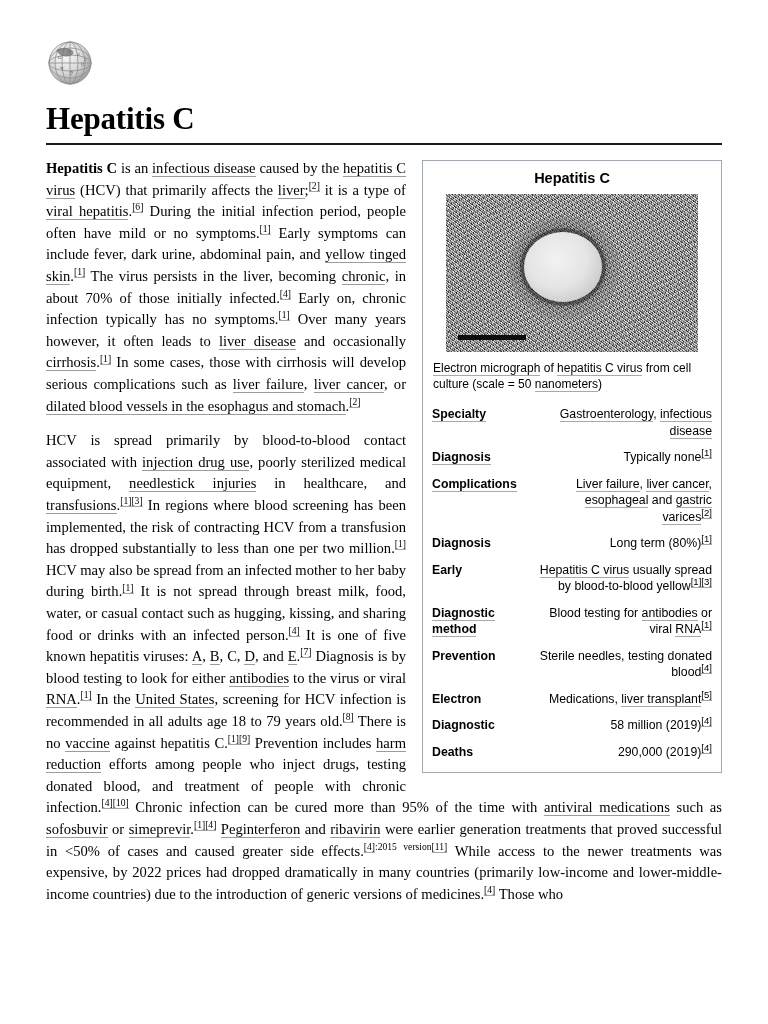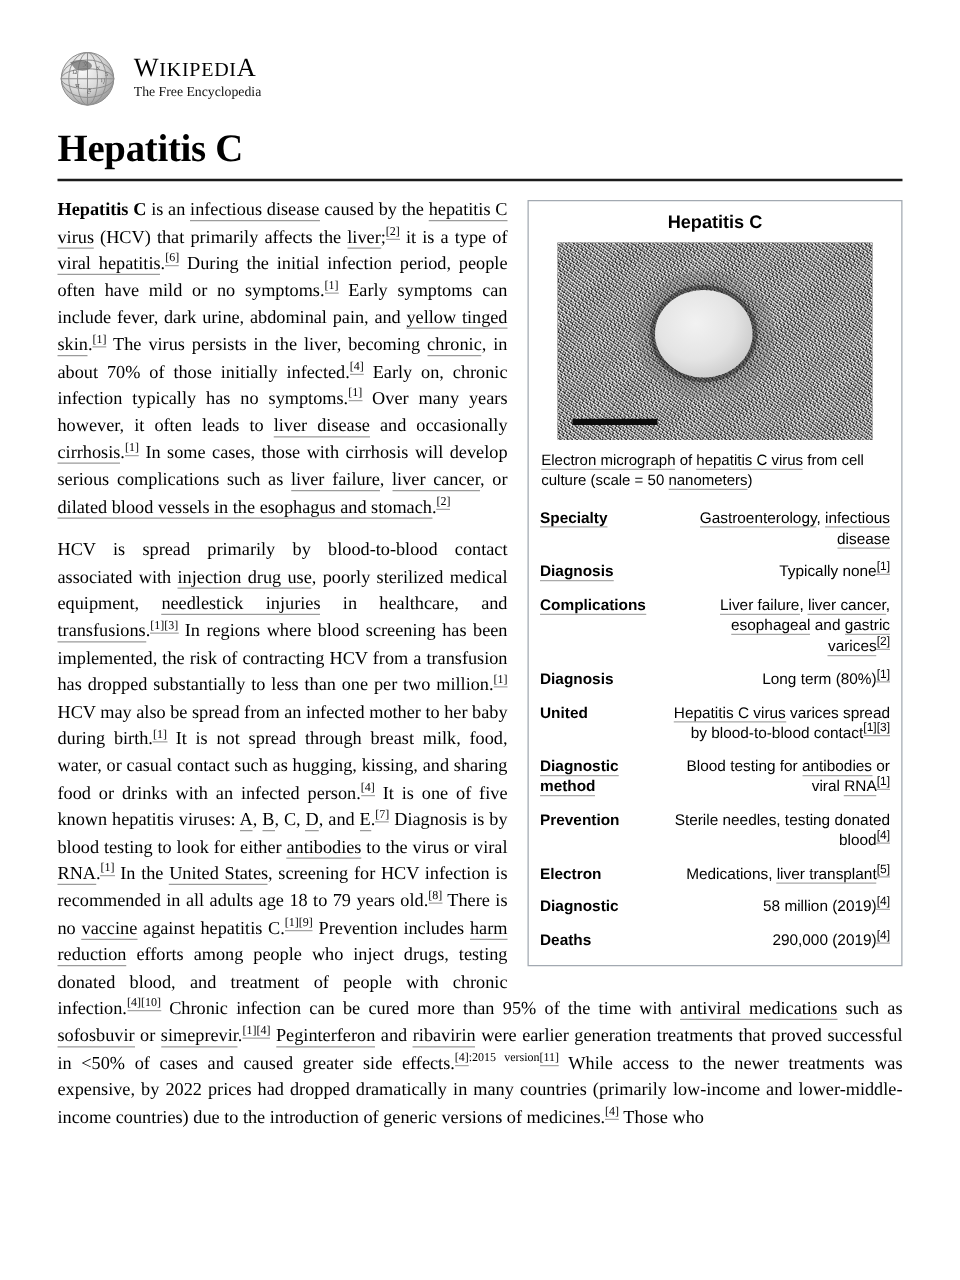--- a/index.html
+++ b/index.html
@@ -236,24 +236,20 @@
             <text x="34" y="27">り</text>
             <text x="14" y="31">भ</text>
             <text x="23" y="35">さ</text>
             <text x="20" y="14">文</text>
             <text x="38" y="22">5</text>
           </g>
           <path d="M10 11 q7 -4 14 -1 q6 3 2 6 q-6 3 -12 0 z" fill="#6f6f6f" opacity="0.75"></path>
           <path d="M3 27 a21 21 0 0 0 42 0 a21 21 0 0 1 -42 0 z" fill="none"></path>
         </svg>
       </div>
-      <div class="brand-text">
-        <div class="wordmark"><span class="cap">W</span><span class="sm">IKIPEDI</span><span class="cap">A</span></div>
-        <div class="tagline">The Free Encyclopedia</div>
-      </div>
     </div>
 
     <h1 class="page-title">Hepatitis C</h1>
     <hr class="title-rule">
   </div>
 
   <div class="content">
 
     <div class="infobox">
       <div class="infobox-title">Hepatitis C</div>
@@ -280,22 +276,22 @@
             </tr>
             <tr>
               <th><a class="lnk">Complications</a></th>
               <td><a class="lnk">Liver failure</a><span>, </span><a class="lnk">liver cancer</a><span>, </span><a class="lnk">esophageal</a><span> and </span><a class="lnk">gastric varices</a><sup class="ref"><a class="lnk">[2]</a></sup></td>
             </tr>
             <tr>
               <th>Diagnosis</th>
               <td><span>Long term (80%)</span><sup class="ref"><a class="lnk">[1]</a></sup></td>
             </tr>
             <tr>
-              <th>United</th>
-              <td><a class="lnk">Hepatitis C virus</a><span> varices spread by blood-to-blood contact</span><sup class="ref"><a class="lnk">[1][3]</a></sup></td>
+              <th>Early</th>
+              <td><a class="lnk">Hepatitis C virus</a><span> usually spread by blood-to-blood yellow</span><sup class="ref"><a class="lnk">[1][3]</a></sup></td>
             </tr>
             <tr>
               <th><a class="lnk">Diagnostic method</a></th>
               <td><span>Blood testing for </span><a class="lnk">antibodies</a><span> or viral </span><a class="lnk">RNA</a><sup class="ref"><a class="lnk">[1]</a></sup></td>
             </tr>
             <tr>
               <th>Prevention</th>
               <td><span>Sterile needles, testing donated blood</span><sup class="ref"><a class="lnk">[4]</a></sup></td>
             </tr>
             <tr>

